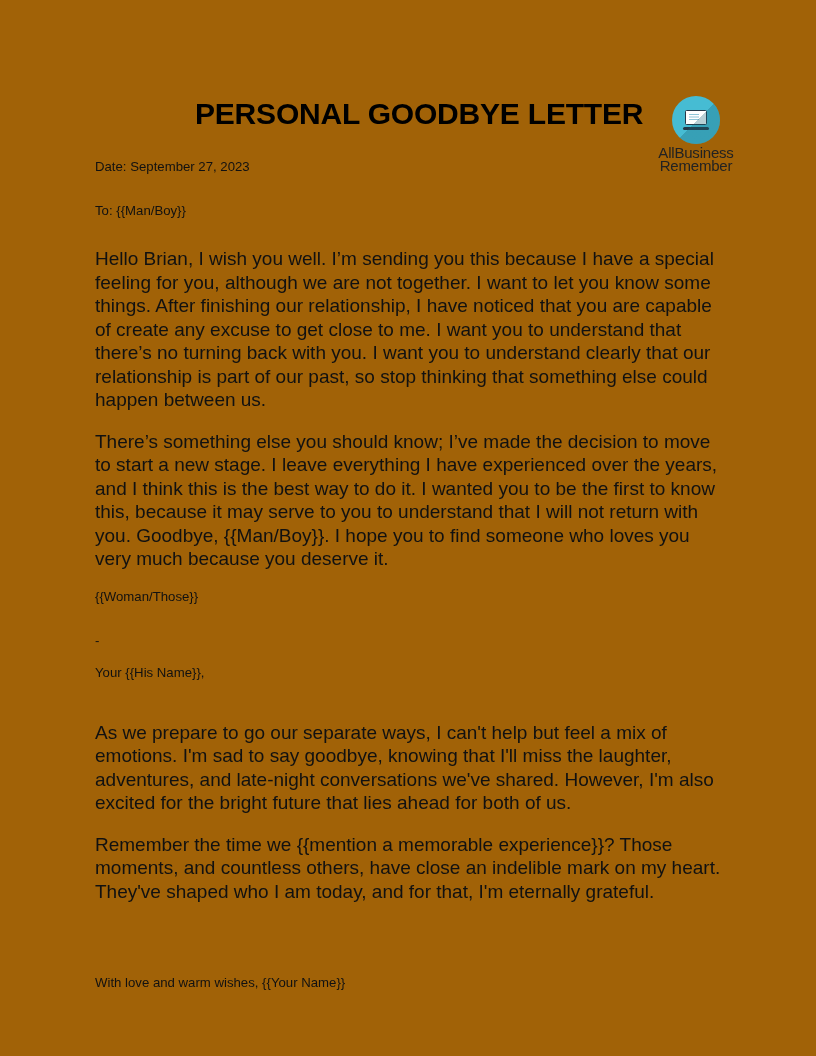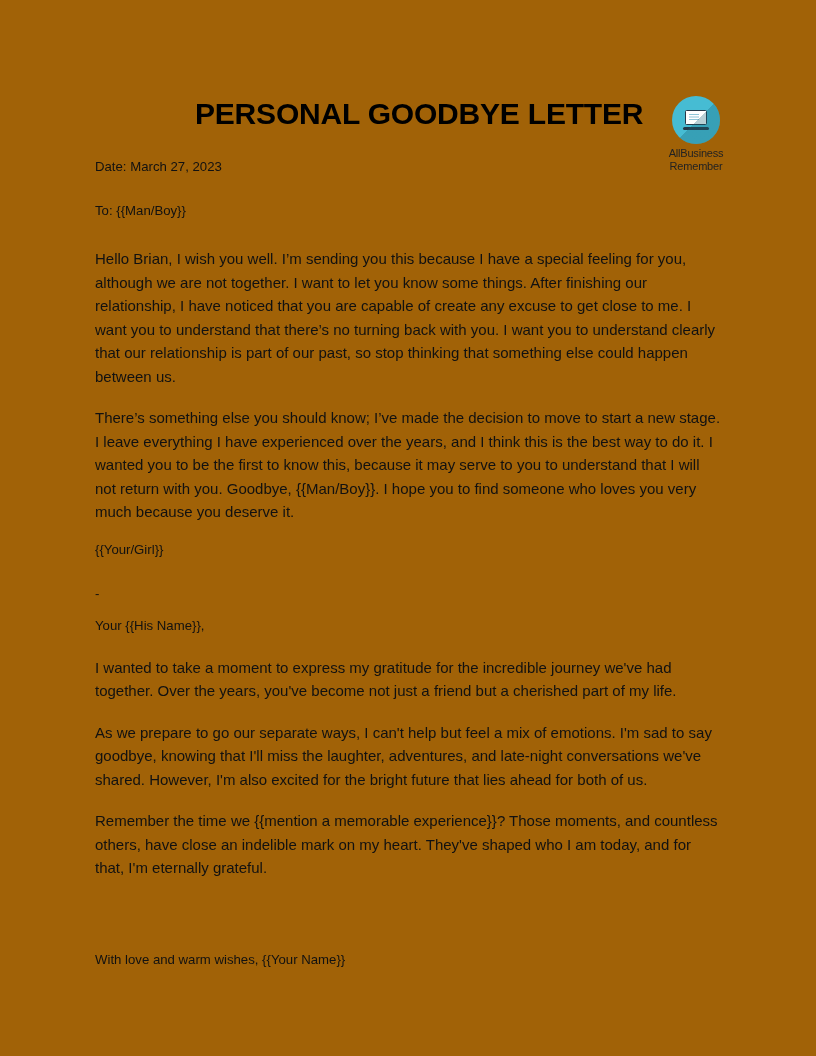--- a/index.html
+++ b/index.html
@@ -108,42 +108,42 @@
     position: absolute;
     left: 0;
     bottom: 0;
     width: 26px;
     height: 3.2px;
     border-radius: 1.5px;
     background: #253a4a;
   }
   .logo-text {
     margin-top: 3px;
-    font-size: 11px;
+    font-size: 15px;
     line-height: 12.5px;
     font-weight: normal;
     color: #222222;
     letter-spacing: -0.2px;
   }
 
   
   .content {
     position: absolute;
     left: 95px;
     top: 159px;
     width: 628px;
   }
   .line {
     font-size: 13.2px;
     line-height: 15px;
     color: #111111;
     white-space: nowrap;
   }
   .para {
-    font-size: 15px;
+    font-size: 19px;
     line-height: 23.5px;
     color: #111111;
     text-align: left;
   }
   .gap-sm { height: 23px; }
   .gap-md { height: 29px; }
   .gap-xs { height: 17px; }
   .gap-para { height: 18px; }
 </style>
 </head>
@@ -168,41 +168,40 @@
       <div class="logo-text">
         <div>AllBusiness</div>
         <div>Remember</div>
       </div>
     </div>
 
   </div>
 
   <div class="content">
 
-    <div class="line">Date:  March 27, 2023</div>
+    <div class="line">Date:  September 27, 2023</div>
     <div class="gap-md"></div>
     <div class="line">To: {{Man/Boy}}</div>
     <div class="gap-md"></div>
 
     <div class="para">Hello Brian, I wish you well. I’m sending you this because I have a special feeling for you, although we are not together. I want to let you know some things. After finishing our relationship, I have noticed that you are capable of create any excuse to get close to me. I want you to understand that there’s no turning back with you. I want you to understand clearly that our relationship is part of our past, so stop thinking that something else could happen between us.</div>
     <div class="gap-para"></div>
 
     <div class="para">There’s something else you should know; I’ve made the decision to move to start a new stage. I leave everything I have experienced over the  years, and I think this is the best way to do it. I wanted you to be the first to know this, because it may serve to you to understand that I will not return with you. Goodbye, {{Man/Boy}}. I hope you to find someone who loves you very much because you deserve it.</div>
     <div class="gap-para"></div>
 
-    <div class="line">{{Your/Girl}}</div>
+    <div class="line">{{Woman/Those}}</div>
     <div class="gap-md"></div>
 
     <div class="line">-</div>
     <div class="gap-xs"></div>
 
     <div class="line">Your {{His Name}},</div>
     <div class="gap-sm"></div>
 
-    <div class="para">I wanted to take a moment to express my gratitude for the incredible journey we've had together. Over the years, you've become not just a friend but a cherished part of my life.</div>
     <div class="gap-para"></div>
 
     <div class="para">As we prepare to go our separate ways, I can't help but feel a mix of emotions. I'm sad to say goodbye, knowing that I'll miss the laughter, adventures, and late-night conversations we've shared. However, I'm also excited for the bright future that lies ahead for both of us.</div>
     <div class="gap-para"></div>
 
     <div class="para">Remember the time we {{mention a memorable experience}}? Those moments, and countless others, have close an indelible mark on my heart. They've shaped who I am today, and for that, I'm eternally grateful.</div>
     <div class="gap-para"></div>
 
     <div class="gap-para"></div>
 

